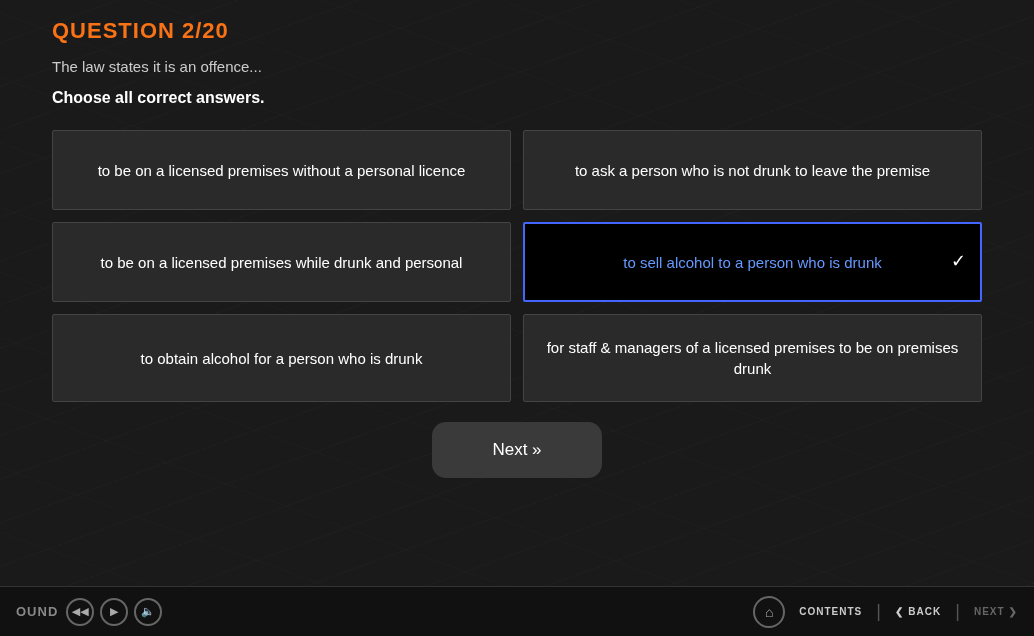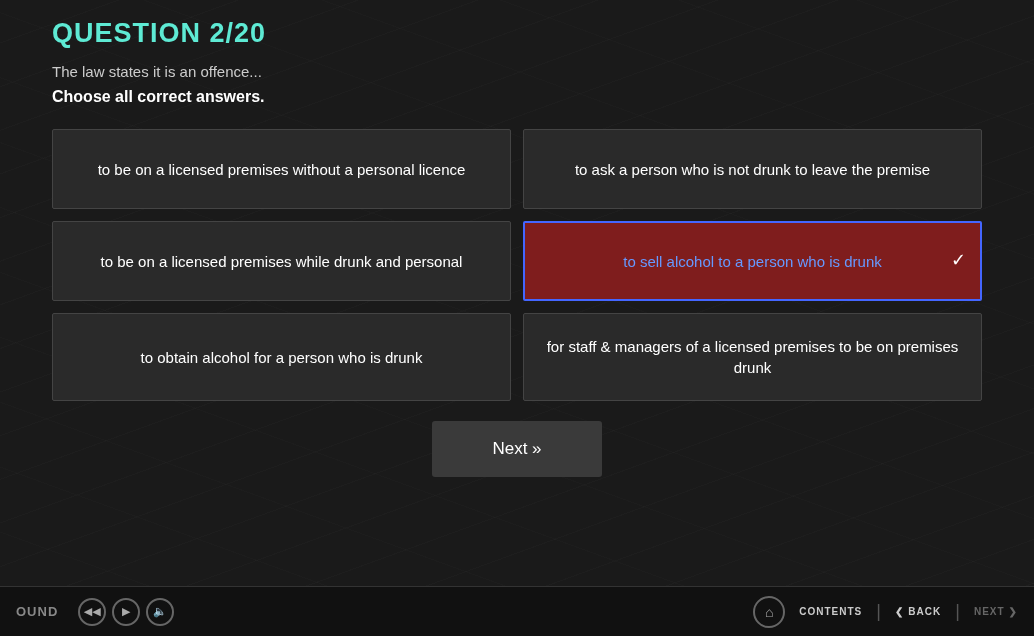--- a/index.html
+++ b/index.html
@@ -27,32 +27,32 @@
       color: #ffffff;
       overflow: hidden;
       position: relative;
     }
 
     .main-content {
       padding: 18px 52px 0 52px;
     }
 
     .question-title {
-      color: #5eead4;
-      font-size: 27px;
+      color: #f97316;
+      font-size: 22px;
       font-weight: bold;
       text-transform: uppercase;
       letter-spacing: 1px;
       margin-bottom: 14px;
     }
 
     .subtitle {
       font-size: 15px;
       color: #cccccc;
-      margin-bottom: 8px;
+      margin-bottom: 14px;
     }
 
     .instruction {
       font-size: 16px;
       font-weight: bold;
       color: #ffffff;
       margin-bottom: 23px;
     }
 
     .answers-grid {
@@ -74,21 +74,21 @@
       min-height: 80px;
       display: flex;
       align-items: center;
       justify-content: center;
       position: relative;
       border-radius: 2px;
       transition: background 0.15s;
     }
 
     .answer-btn.selected {
-      background-color: #7f1d1d;
+      background-color: #000000;
       border: 2px solid #4466ff;
       color: #6699ff;
     }
 
     .answer-btn.selected .checkmark {
       display: block;
     }
 
     .checkmark {
       display: none;
@@ -106,21 +106,21 @@
       margin-top: 16px;
     }
 
     .next-btn {
       background-color: #3a3a3a;
       color: #ffffff;
       border: none;
       padding: 18px 60px;
       font-size: 17px;
       cursor: pointer;
-      border-radius: 3px;
+      border-radius: 14px;
       min-width: 160px;
       transition: background 0.15s;
     }
 
     
     .bottom-bar {
       position: absolute;
       bottom: 0;
       left: 0;
       right: 0;
@@ -129,21 +129,21 @@
       display: flex;
       align-items: center;
       justify-content: space-between;
       padding: 0 16px;
       border-top: 1px solid #333;
     }
 
     .bottom-left {
       display: flex;
       align-items: center;
-      gap: 20px;
+      gap: 8px;
     }
 
     .sound-label {
       color: #888888;
       font-size: 13px;
       font-weight: bold;
       letter-spacing: 1px;
     }
 
     .media-controls {

